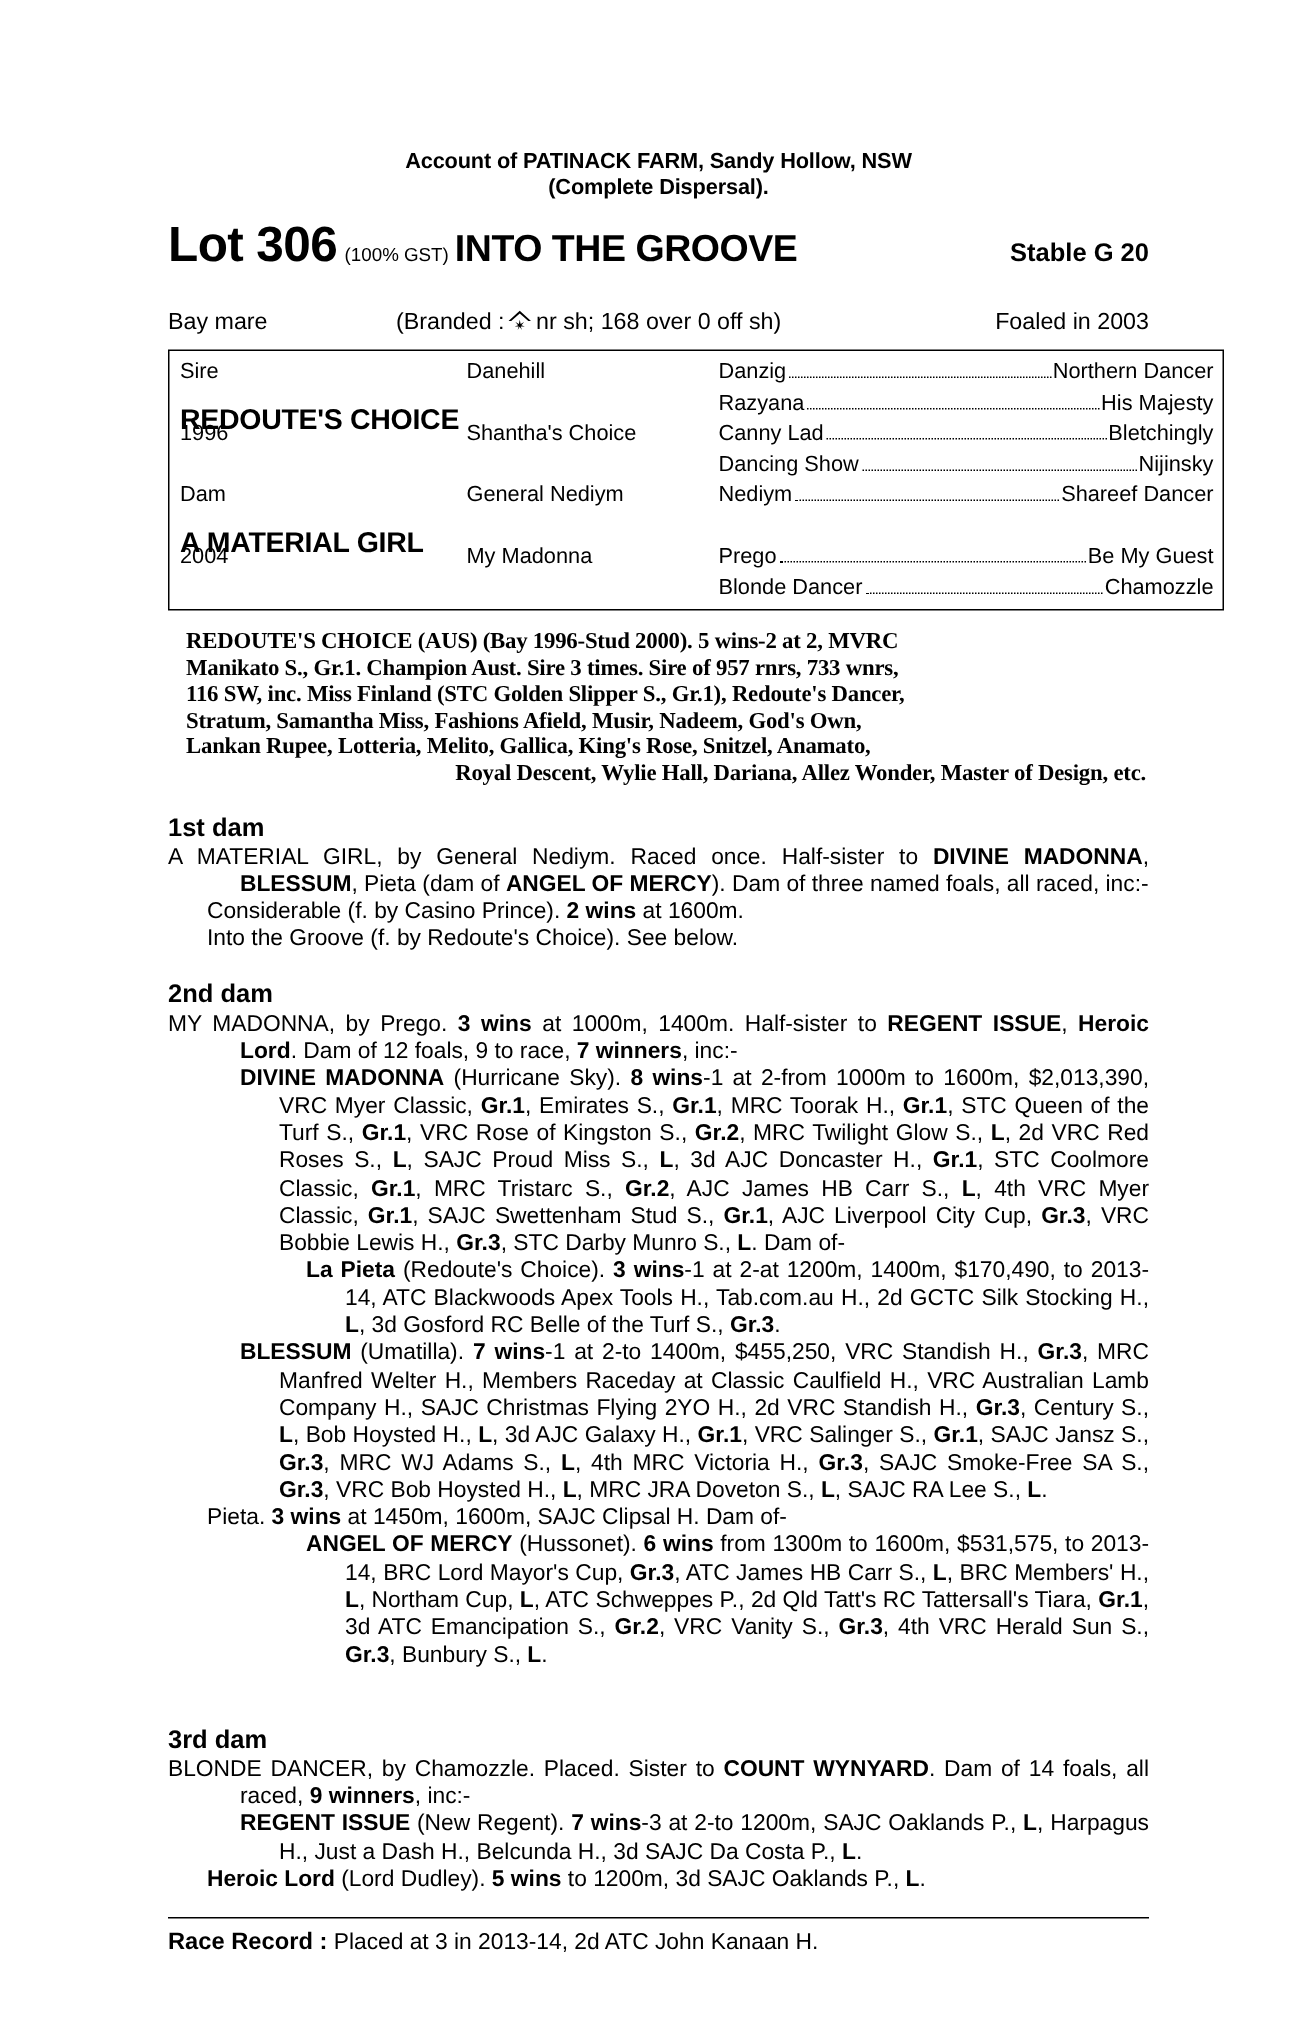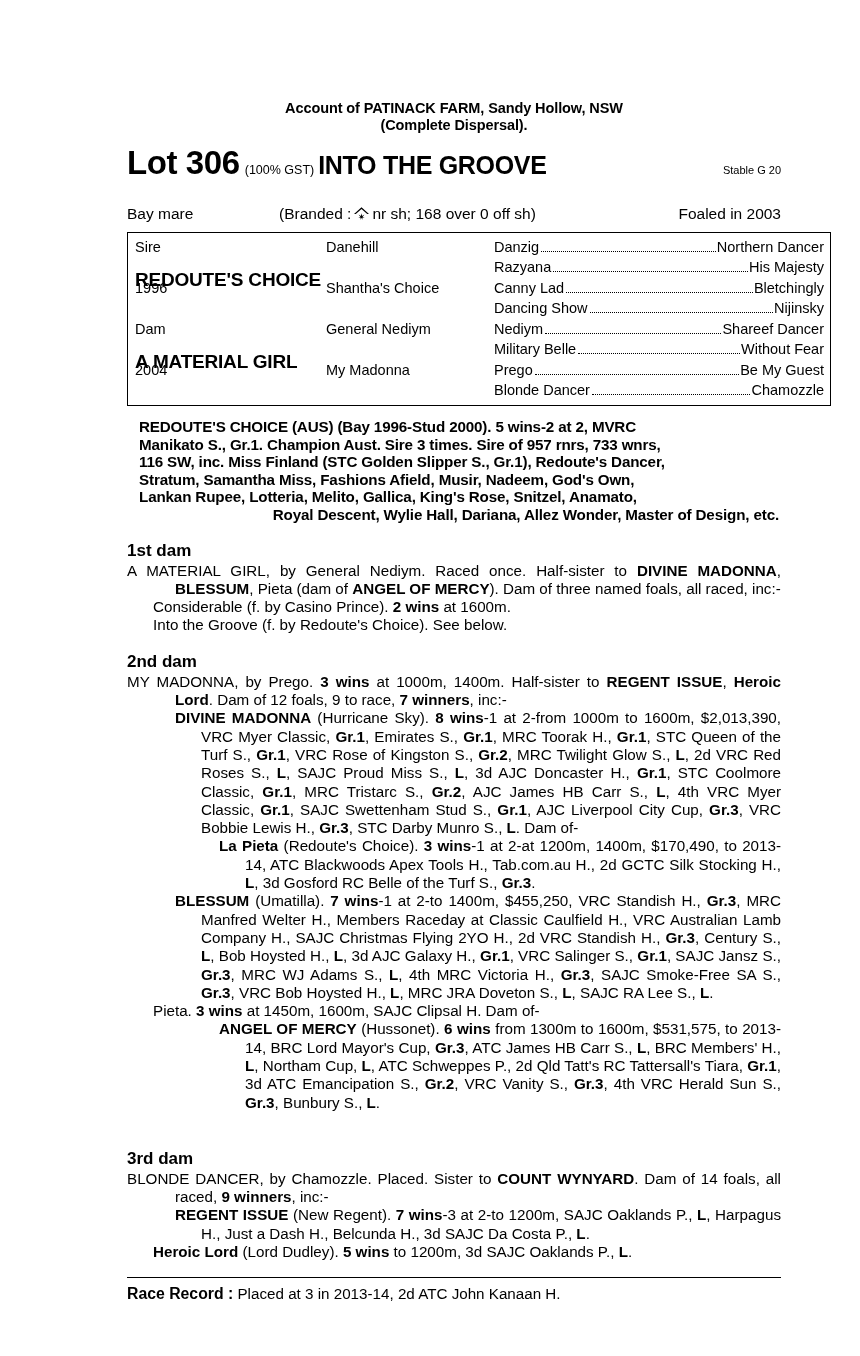--- a/index.html
+++ b/index.html
@@ -16,21 +16,21 @@
   }
   .page {
     position: relative;
     width: 860px;
     height: 1356px;
     box-sizing: border-box;
     padding: 0;
   }
   .content {
     position: absolute;
-    left: 127px;
+    left: 112px;
     top: 100px;
     width: 654px;
   }
 
   
   .account-line {
     text-align: center;
     font-weight: bold;
     font-size: 14.5px;
     line-height: 16.5px;
@@ -54,22 +54,22 @@
     white-space: nowrap;
   }
   .horse-name {
     font-weight: bold;
     font-size: 25px;
     letter-spacing: -0.3px;
     white-space: nowrap;
   }
   .stable {
     margin-left: auto;
-    font-weight: normal;
-    font-size: 11px;
+    font-weight: bold;
+    font-size: 17px;
     white-space: nowrap;
   }
   .desc-row {
     display: flex;
     align-items: baseline;
     margin-top: 6px;
     font-size: 15.5px;
   }
   .desc-colour { width: 152px; flex: 0 0 152px; }
   .desc-brand { display: flex; align-items: baseline; white-space: nowrap; margin-top: 14px; }
@@ -113,20 +113,21 @@
 
   
   .sire-block {
     margin-top: 12px;
     font-weight: bold;
     font-size: 15.2px;
     line-height: 17.6px;
     text-align: justify;
     letter-spacing: -0.15px;
     padding: 0 2px 0 12px;
+    font-family: Liberation Serif, serif;
   }
   .sire-block > div { text-align: justify; }
   .sire-block > div:last-child { text-align: right; }
 
   
   .dam-head {
     font-weight: bold;
     font-size: 17px;
     margin-top: 17px;
     margin-bottom: 1px;
@@ -233,25 +234,20 @@
           <div class="ped-c2">General Nediym</div>
           <div class="ped-c3">
             <span class="ped-left">Nediym</span>
             <span class="ped-dots"></span>
             <span class="ped-right">Shareef Dancer</span>
           </div>
         </div>
         <div class="ped-row">
           <div class="ped-c1 ped-name-bold">A MATERIAL GIRL</div>
           <div class="ped-c2"></div>
-          <div class="ped-c3">
-            <span class="ped-left">Military Belle</span>
-            <span class="ped-dots"></span>
-            <span class="ped-right">Without Fear</span>
-          </div>
         </div>
         <div class="ped-row">
           <div class="ped-c1">2004</div>
           <div class="ped-c2">My Madonna</div>
           <div class="ped-c3">
             <span class="ped-left">Prego</span>
             <span class="ped-dots"></span>
             <span class="ped-right">Be My Guest</span>
           </div>
         </div>

